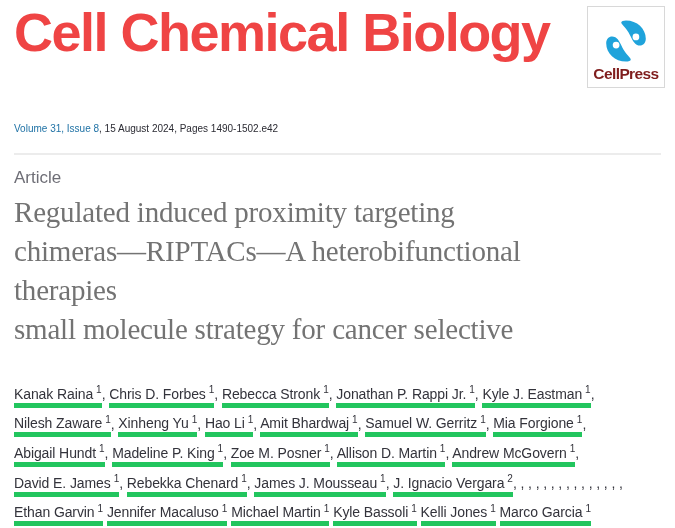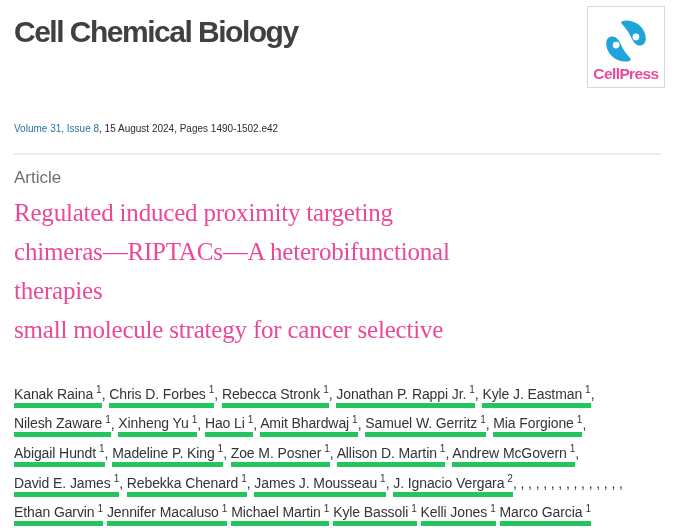--- a/index.html
+++ b/index.html
@@ -1,36 +1,36 @@
 <!DOCTYPE html>
 <html><head>
 <meta charset="utf-8">
 <style>
   html,body{margin:0;padding:0;background:#ffffff;}
   body{width:675px;height:528px;overflow:hidden;font-family:"Liberation Sans",sans-serif;}
   .page{padding:8px 14px 0 14px;position:relative;width:647px;}
 
   
   .header{position:relative;height:84px;}
-  .journal-title{margin:0;font-size:30px;line-height:48px;font-weight:bold;letter-spacing:-1.5px;color:#404040;cursor:pointer;}
+  .journal-title{margin:0;font-size:54px;line-height:48px;font-weight:bold;letter-spacing:-1.5px;color:#ef4444;cursor:pointer;}
   .logo-box{position:absolute;top:-2px;right:-4px;width:78px;height:82px;border:1px solid #d8d8d8;
             display:flex;flex-direction:column;align-items:center;justify-content:flex-end;padding-bottom:5px;box-sizing:border-box;cursor:pointer;background:#fff;}
   .logo-swoosh{width:44px;height:44px;margin-bottom:3px;}
-  .logo-text{font-size:15.5px;font-weight:bold;letter-spacing:-0.6px;color:#ec4899;line-height:16px;}
+  .logo-text{font-size:15.5px;font-weight:bold;letter-spacing:-0.6px;color:#7f1d1d;line-height:16px;}
 
   
   .citation{margin-top:27px;font-size:10px;line-height:20px;color:#2b2b33;}
   .citation-link{color:#2173a6;cursor:pointer;}
 
   .divider{border:none;border-top:2px solid #ececec;margin:14px 0 0 0;}
 
   .article-label{margin-top:14px;font-size:17px;line-height:18px;color:#6e6e76;}
 
   .article-title{margin:6px 0 0 0;font-family:"Liberation Serif","DejaVu Serif",serif;font-weight:400;
-                 font-size:25px;line-height:39px;color:#ec4899;letter-spacing:-0.2px;}
+                 font-size:29px;line-height:39px;color:#737373;letter-spacing:-0.2px;}
   .article-title span{display:block;}
 
   
   .authors{margin-top:28px;font-size:14px;line-height:25px;color:#33333b;letter-spacing:-0.1px;}
   .author{white-space:normal;}
   .author-link{border-bottom:5px solid #22c55e;padding-bottom:1px;white-space:nowrap;cursor:pointer;}
   .author-link sup{font-size:10px;margin-left:3px;letter-spacing:0;}
   .sep{color:#33333b;}
 </style>
 </head>

